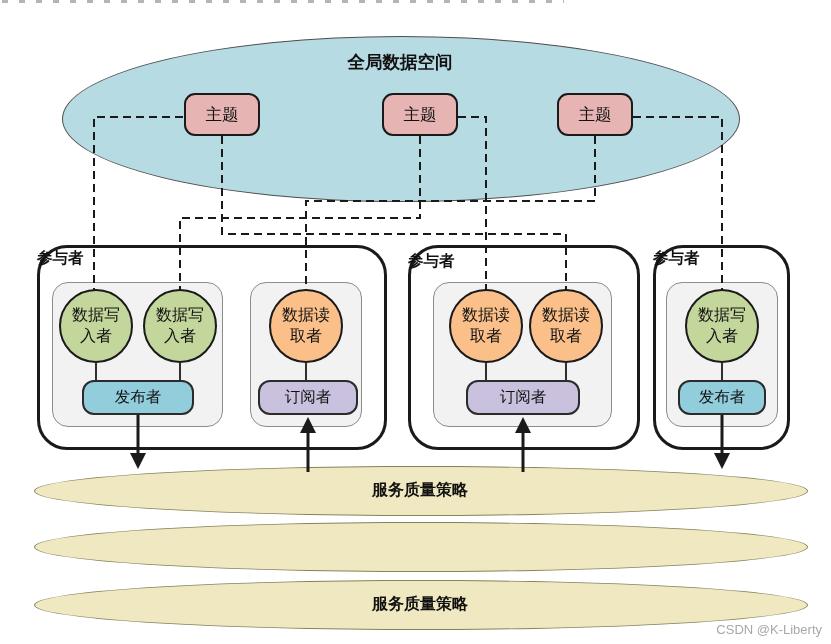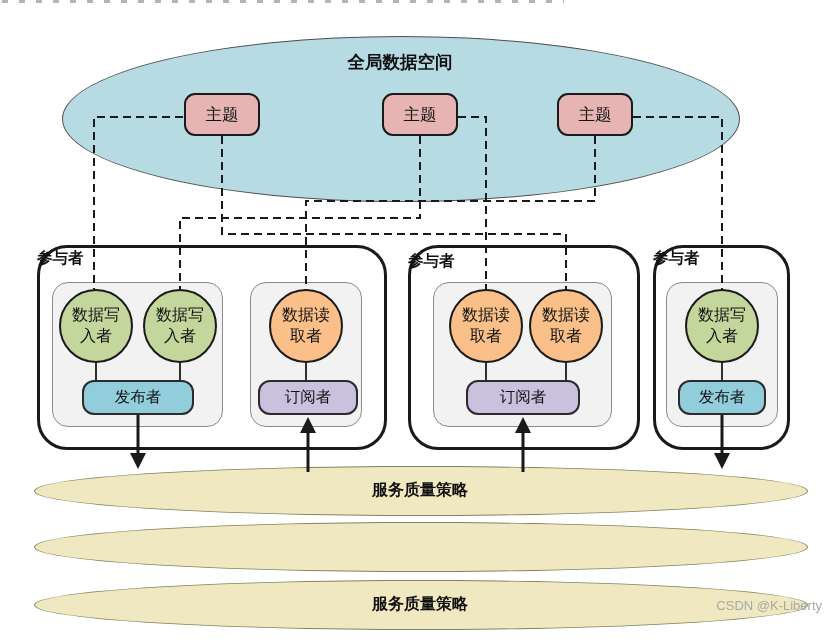--- a/index.html
+++ b/index.html
@@ -37,21 +37,21 @@
   .subscriber{background:var(--subscriber_fill);}
   
   .layer{left:34px;width:772px;height:48px;border-radius:50%;background:var(--layer_fill);
          border:1.4px solid var(--layer_border);z-index:1;}
   .layer-label{left:34px;width:772px;text-align:center;font-size:16px;font-weight:bold;z-index:10;}
   .connectors{position:absolute;left:0;top:0;width:831px;height:644px;z-index:5;}
   .connectors polyline{fill:none;stroke:var(--line);stroke-width:2;stroke-dasharray:8 5;}
   .connectors line.stem{stroke:var(--line);stroke-width:1.8;}
   .connectors line.arrow{stroke:var(--line);stroke-width:3;}
   .connectors polygon{fill:var(--line);stroke:none;}
-  .watermark{left:690px;top:598px;width:132px;text-align:right;font-size:13px;
+  .watermark{left:690px;top:622px;width:132px;text-align:right;font-size:13px;
              font-family:"Liberation Sans","DejaVu Sans",sans-serif;color:var(--watermark_color);z-index:10;}
 </style>
 </head>
 <body>
 
 <div class="stage">
 
   <div class="abs crop-remnant"></div>
 
   <div class="abs gds"></div>

